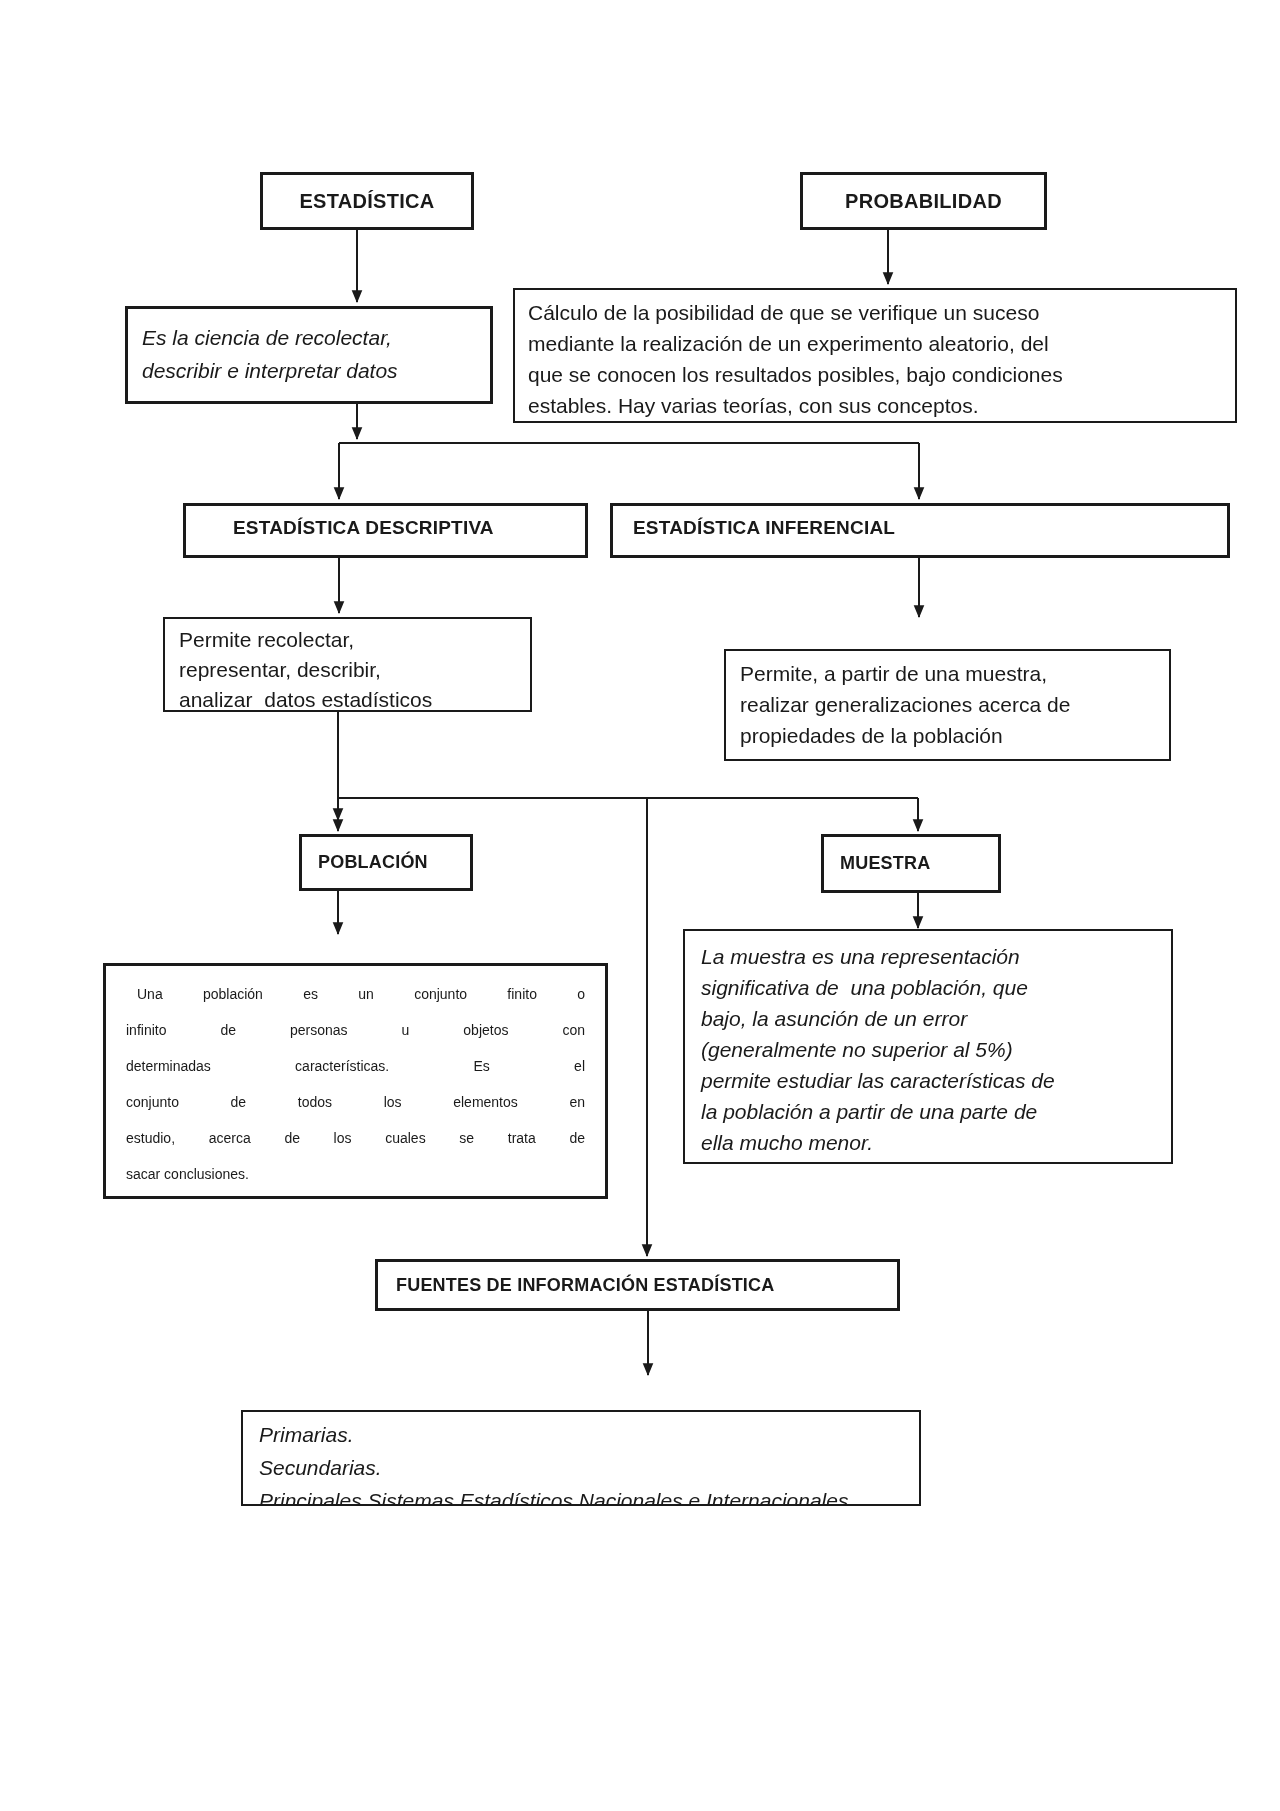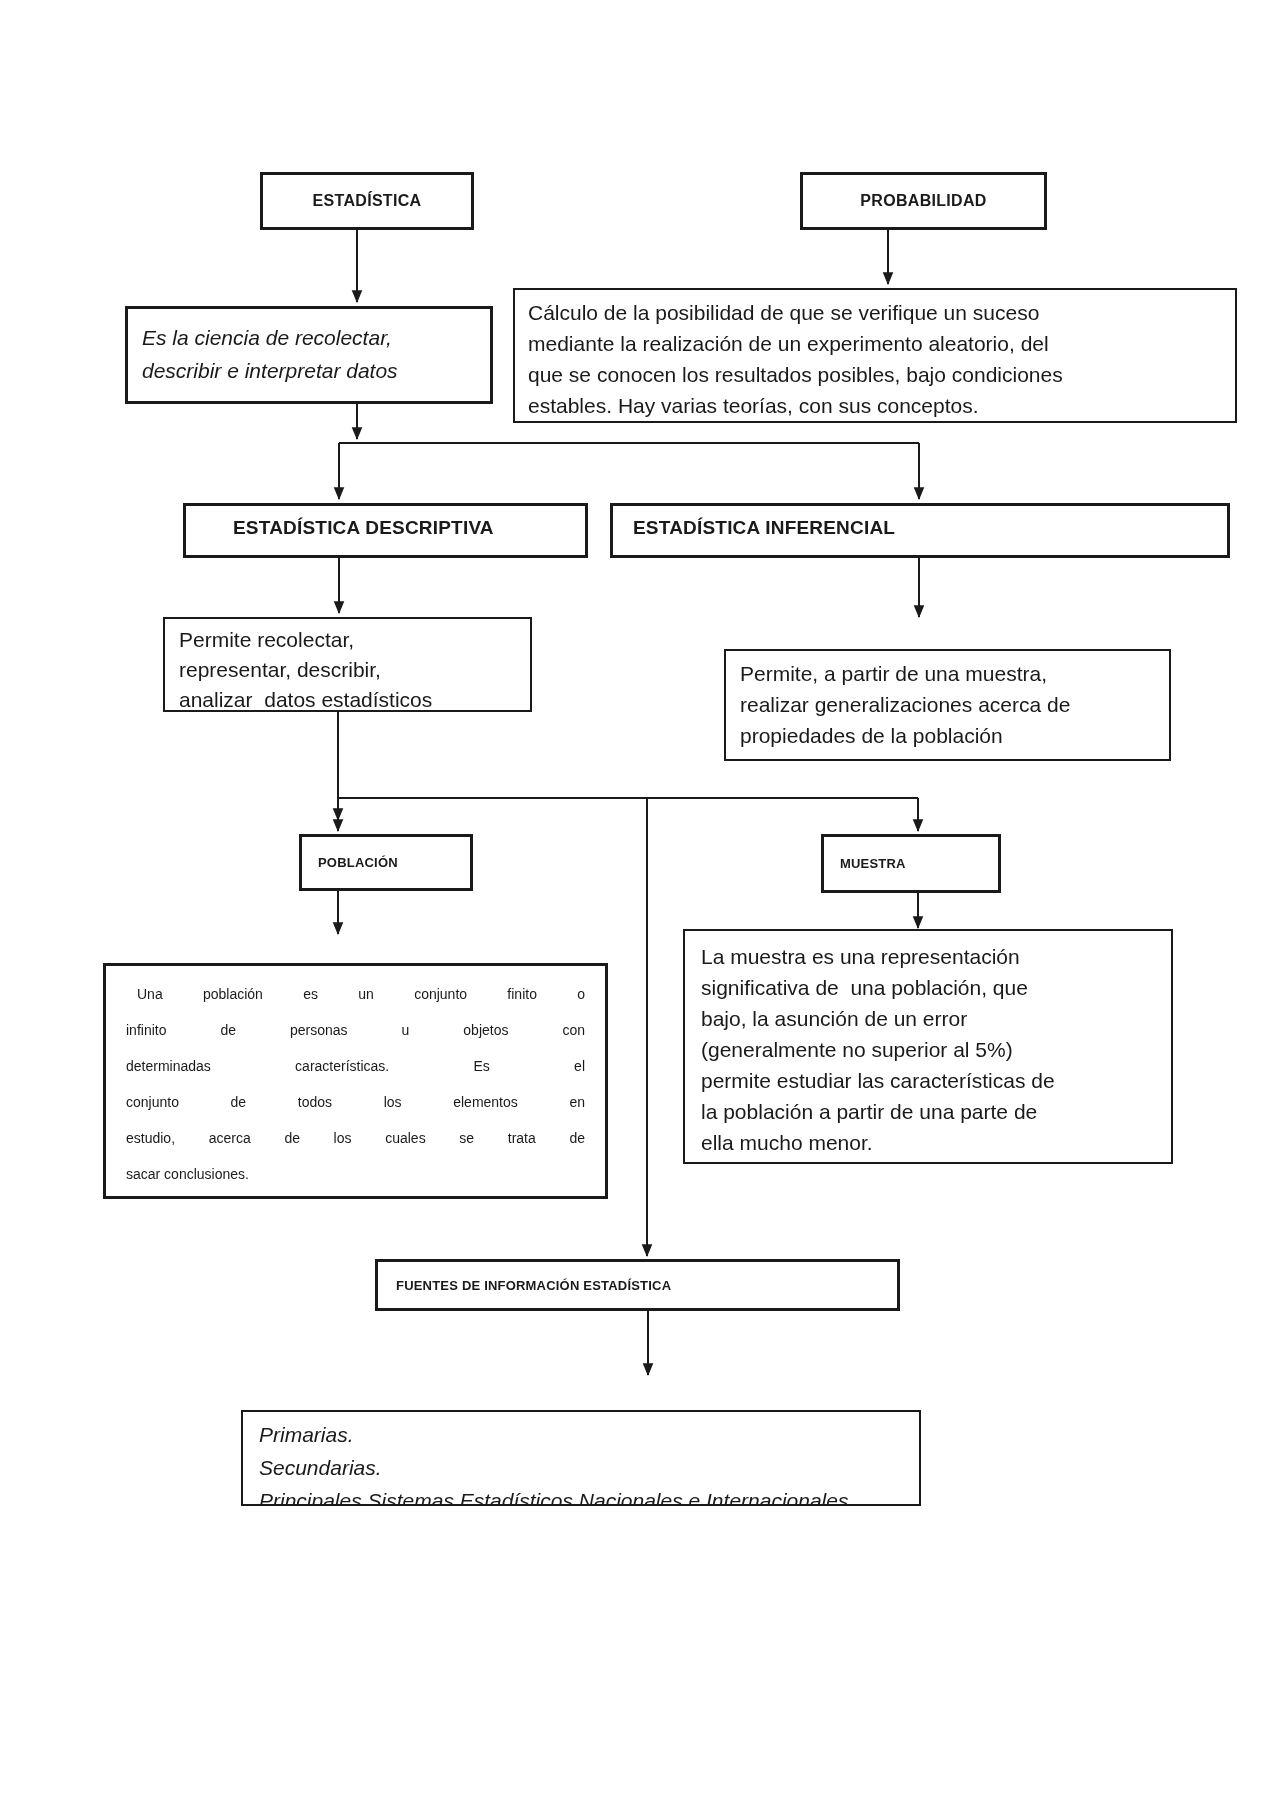--- a/index.html
+++ b/index.html
@@ -25,35 +25,35 @@
   .box {
     position: absolute;
     background: #ffffff;
     border: 3px solid #1a1a1a;
     box-sizing: border-box;
     z-index: 2;
   }
   .box.thin { border-width: 2px; }
   .title-box {
     font-weight: bold;
-    font-size: 16px;
+    font-size: 20px;
     display: flex;
     align-items: center;
     justify-content: center;
     letter-spacing: 0.3px;
   }
   .header-box {
     font-weight: bold;
     font-size: 19px;
     padding: 11px 0 0 20px;
     letter-spacing: 0.2px;
   }
   .small-label-box {
     font-weight: bold;
-    font-size: 13px;
+    font-size: 18px;
     display: flex;
     align-items: center;
     padding-left: 16px;
     letter-spacing: 0.2px;
     text-align: center;
   }
   .text-box {
     font-size: 21px;
     white-space: pre-wrap;
     overflow: hidden;
@@ -140,21 +140,21 @@
 
   <div class="box justified-box" style="left:103px; top:963px; width:505px; height:236px;">
     <div class="jline first">Una población es un conjunto finito o</div>
     <div class="jline">infinito de personas u objetos con</div>
     <div class="jline">determinadas características. Es el</div>
     <div class="jline">conjunto de todos los elementos en</div>
     <div class="jline">estudio, acerca de los cuales se trata de</div>
     <div class="jline last">sacar conclusiones.</div>
   </div>
 
-  <div class="box thin text-box def-muestra" style="left:683px; top:929px; width:490px; height:235px;">La muestra es una representación
+  <div class="box thin text-box def-muestra" style="left:683px; top:929px; width:490px; height:235px;font-style:italic;">La muestra es una representación
 significativa de  una población, que
 bajo, la asunción de un error
 (generalmente no superior al 5%)
 permite estudiar las características de
 la población a partir de una parte de
 ella mucho menor.</div>
 
   <div class="box small-label-box" style="left:375px; top:1259px; width:525px; height:52px; padding-left:18px;">FUENTES DE INFORMACIÓN ESTADÍSTICA</div>
 
   <div class="box thin text-box def-fuentes" style="left:241px; top:1410px; width:680px; height:96px;font-style:italic;">Primarias.

